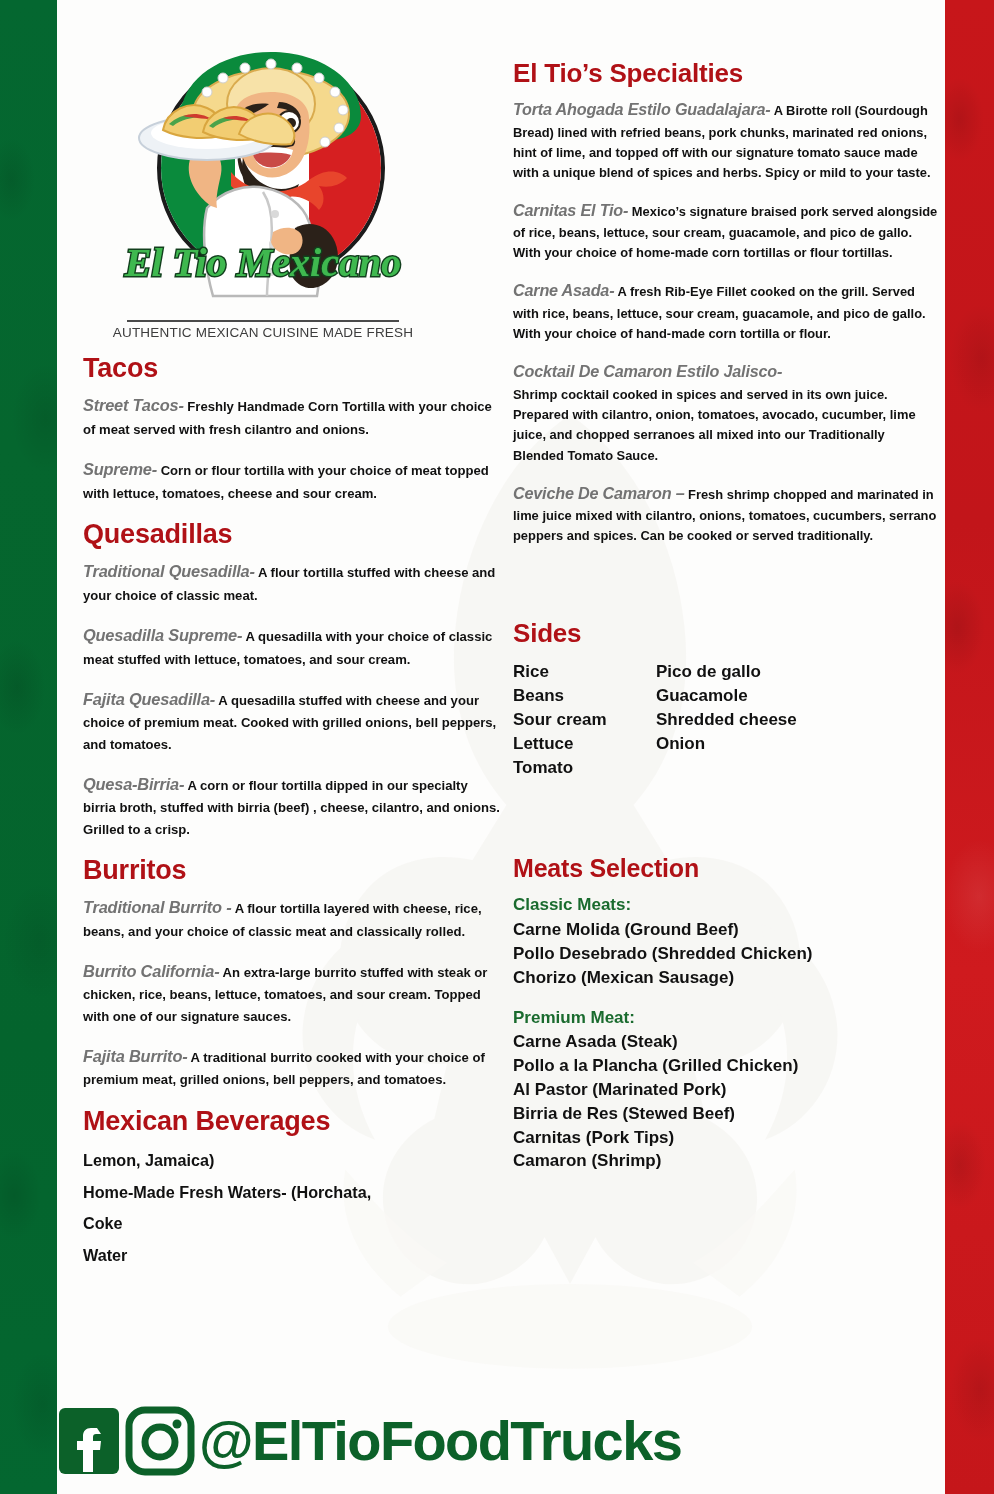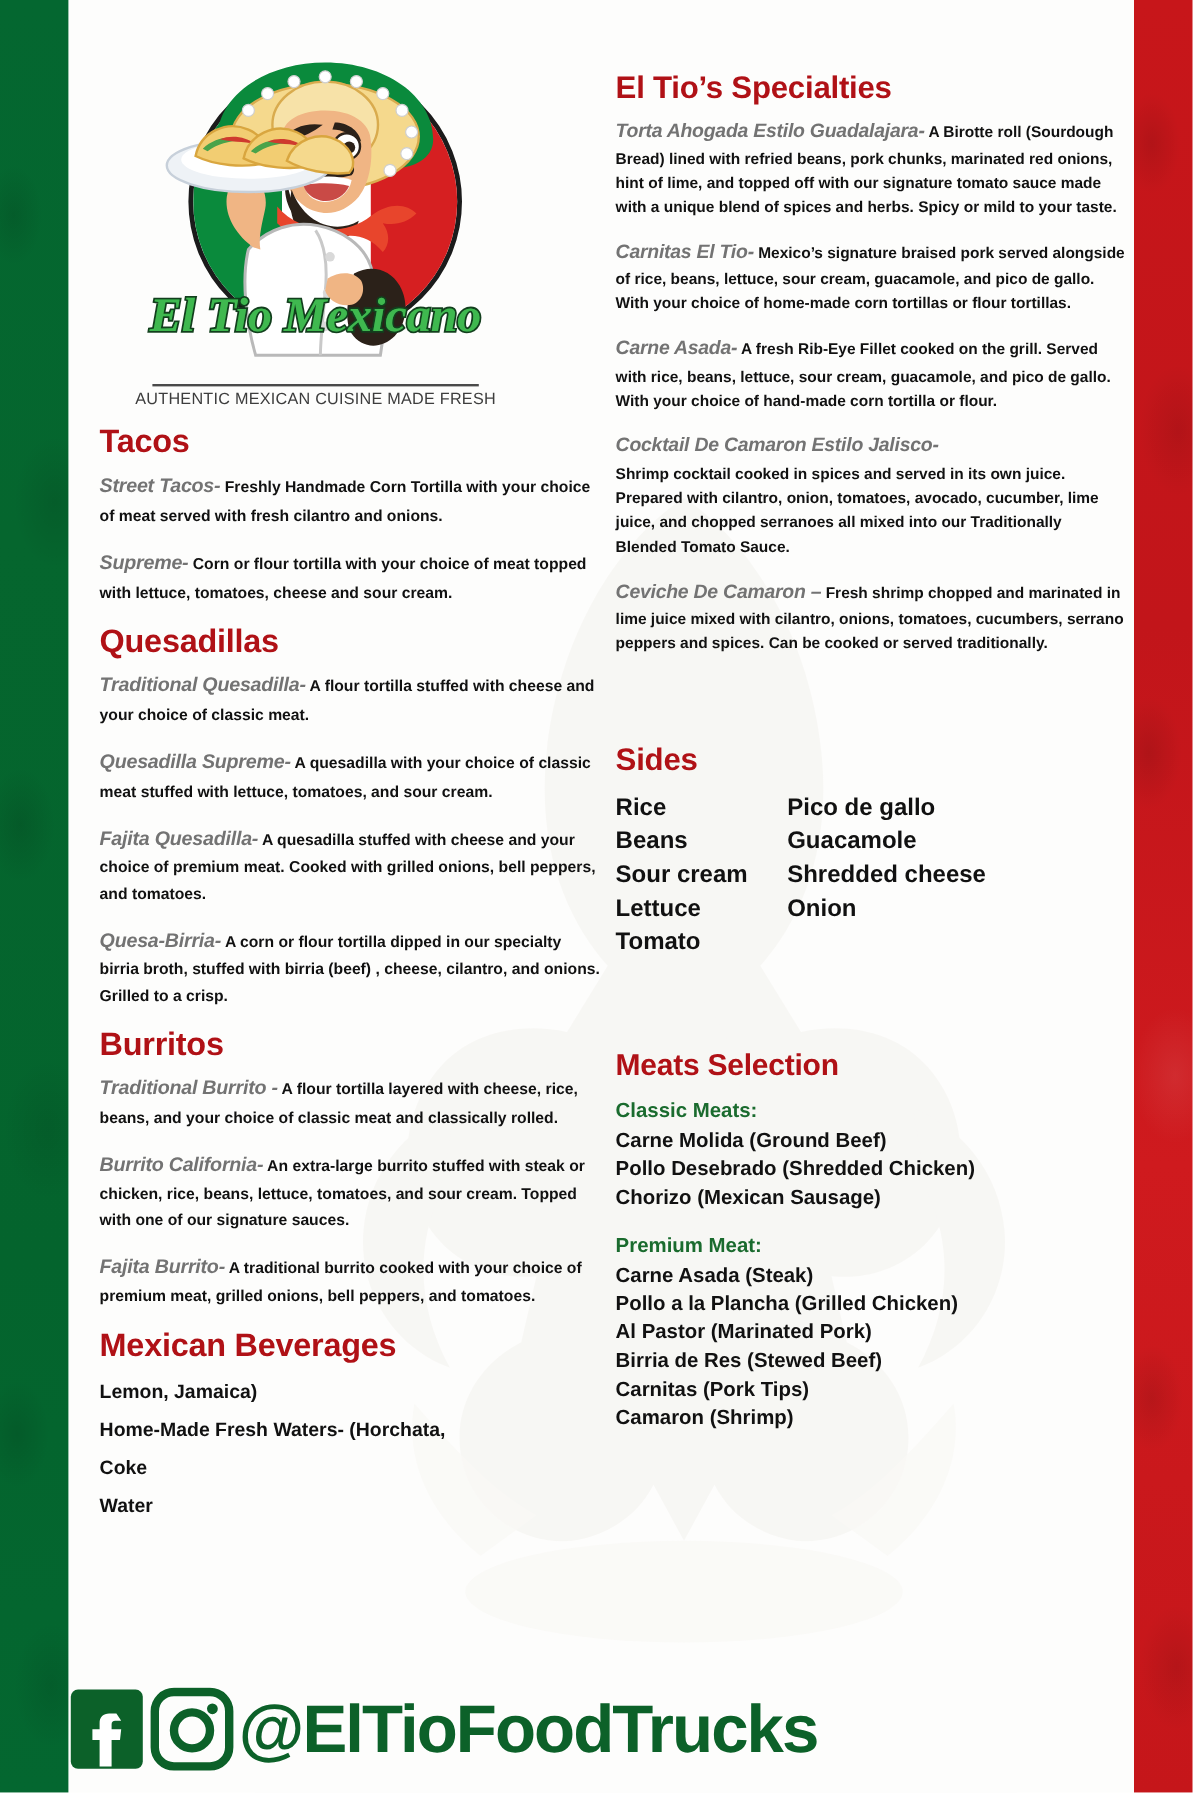--- a/index.html
+++ b/index.html
@@ -125,21 +125,21 @@
   .col-right .item p { font-size: 12.9px; line-height: 1.56; }
   .col-right .item .iname { font-size: 16.2px; }
 
   
   .sides-grid {
     display: grid;
     grid-template-columns: 143px auto;
     row-gap: 1px;
   }
   .sides-grid span {
-    font-size: 20px;
+    font-size: 17px;
     font-weight: 700;
     color: #111111;
     line-height: 1.36;
   }
 
   
   .meat-group { margin-bottom: 16px; }
   .meat-group:last-child { margin-bottom: 0; }
   .meat-label {
     color: #1a6b2e;

